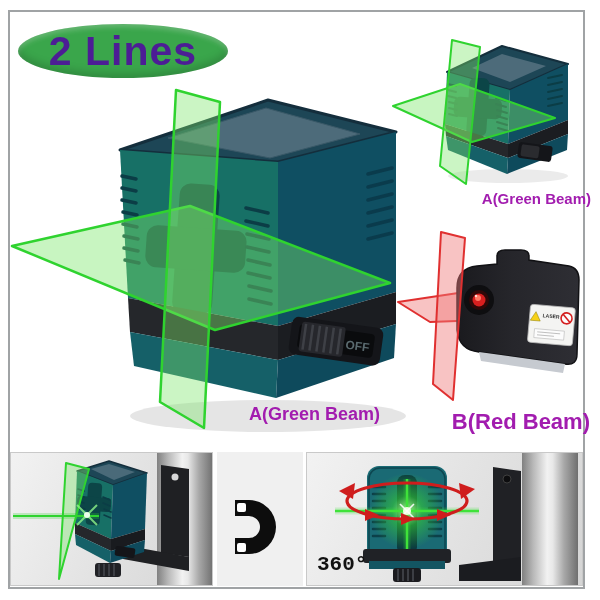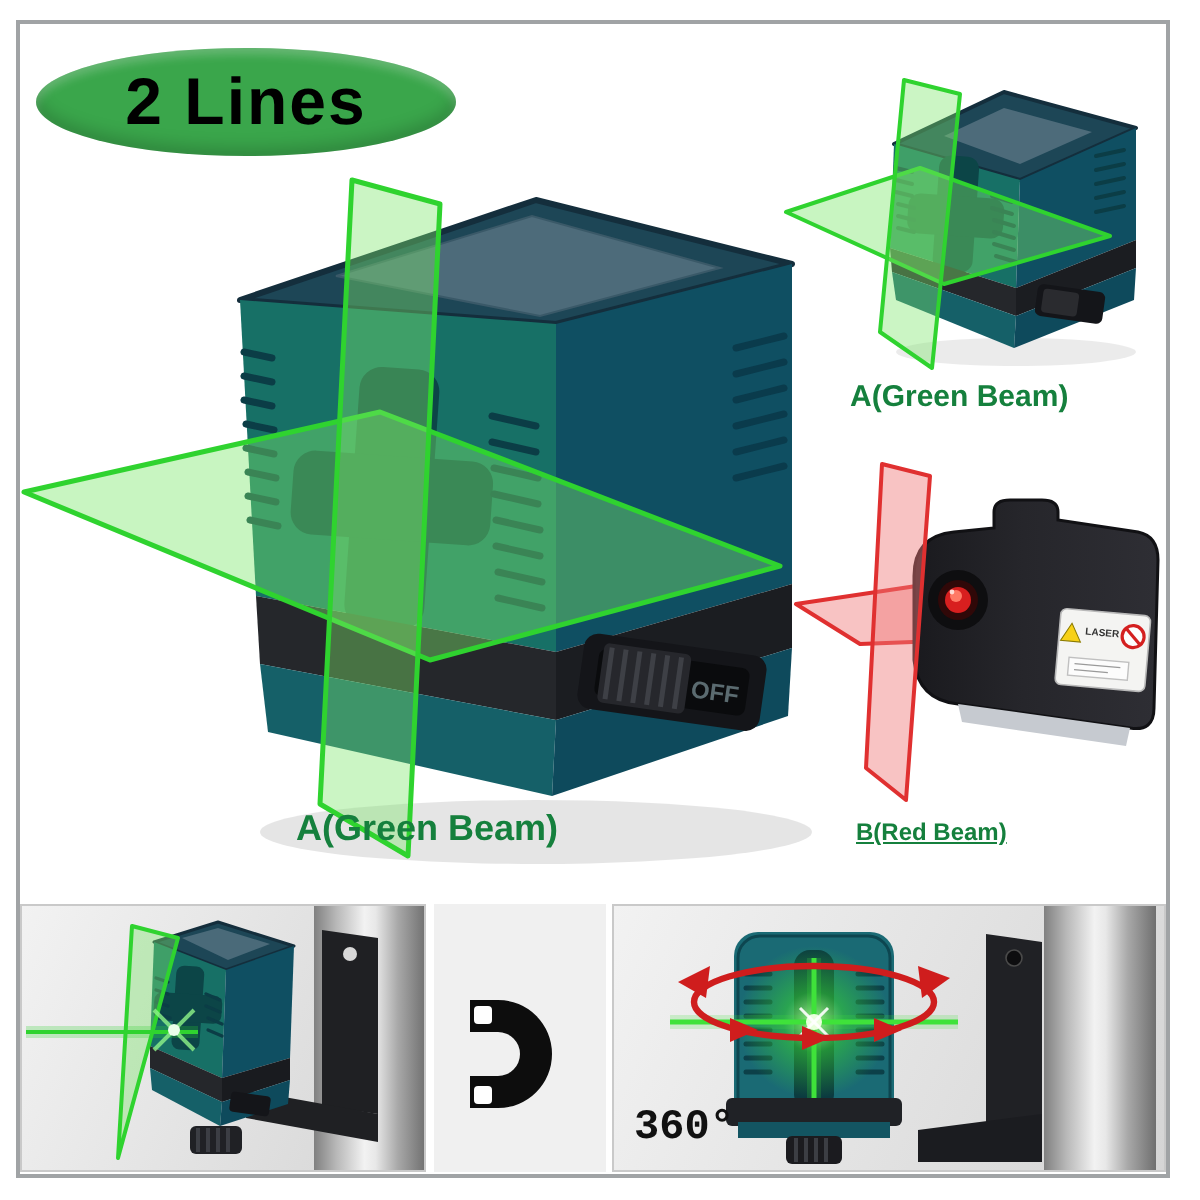--- a/index.html
+++ b/index.html
@@ -3,25 +3,25 @@
 <meta charset="utf-8">
 <style>
   html,body{margin:0;padding:0;background:#fff;}
   .canvas{position:relative;width:600px;height:600px;background:#fff;overflow:hidden;
           font-family:"Liberation Sans", sans-serif;}
   .frame{position:absolute;left:8px;top:10px;width:573px;height:575px;
          border:2px solid #a0a3a5;background:transparent;pointer-events:none;}
   .badge{position:absolute;left:18px;top:24px;width:210px;height:54px;border-radius:50%;
          background:#3aa64b;box-shadow:inset 0 -4px 8px rgba(0,0,0,.18), inset 0 3px 5px rgba(255,255,255,.25);
          display:flex;align-items:center;justify-content:center;}
-  .badge span{color:#000000;font-weight:bold;font-size:33px;letter-spacing:1px;}
-  .caption{position:absolute;text-align:left;color:#15803d;font-weight:bold;}
+  .badge span{color:#4c1d95;font-weight:bold;font-size:41px;letter-spacing:1px;}
+  .caption{position:absolute;text-align:right;color:#a21caf;font-weight:bold;}
   .cap-main{left:148px;top:404px;width:232px;font-size:18px;}
   .cap-top{left:425px;top:190px;width:166px;font-size:15px;}
-  .cap-red{left:428px;top:409px;width:162px;font-size:12px;text-decoration:underline;}
+  .cap-red{left:428px;top:409px;width:162px;font-size:22px;}
   .scene{position:absolute;}
   .photo{position:absolute;top:452px;height:134px;border:1px solid #c9c9c9;box-sizing:border-box;
          background:linear-gradient(115deg,#f2f2f2 0%,#e5e5e5 45%,#d5d5d5 100%);overflow:hidden;}
   .photo1{left:10px;width:203px;}
   .photo2{left:306px;width:277px;}
   .magnet-panel{position:absolute;left:217px;top:452px;width:86px;height:134px;background:#f0f0f0;}
   .deg{position:absolute;left:10px;top:100px;font-size:21px;font-weight:bold;color:#111;font-family:Liberation Mono, monospace;}
   svg{display:block;}
 </style>
 </head>

